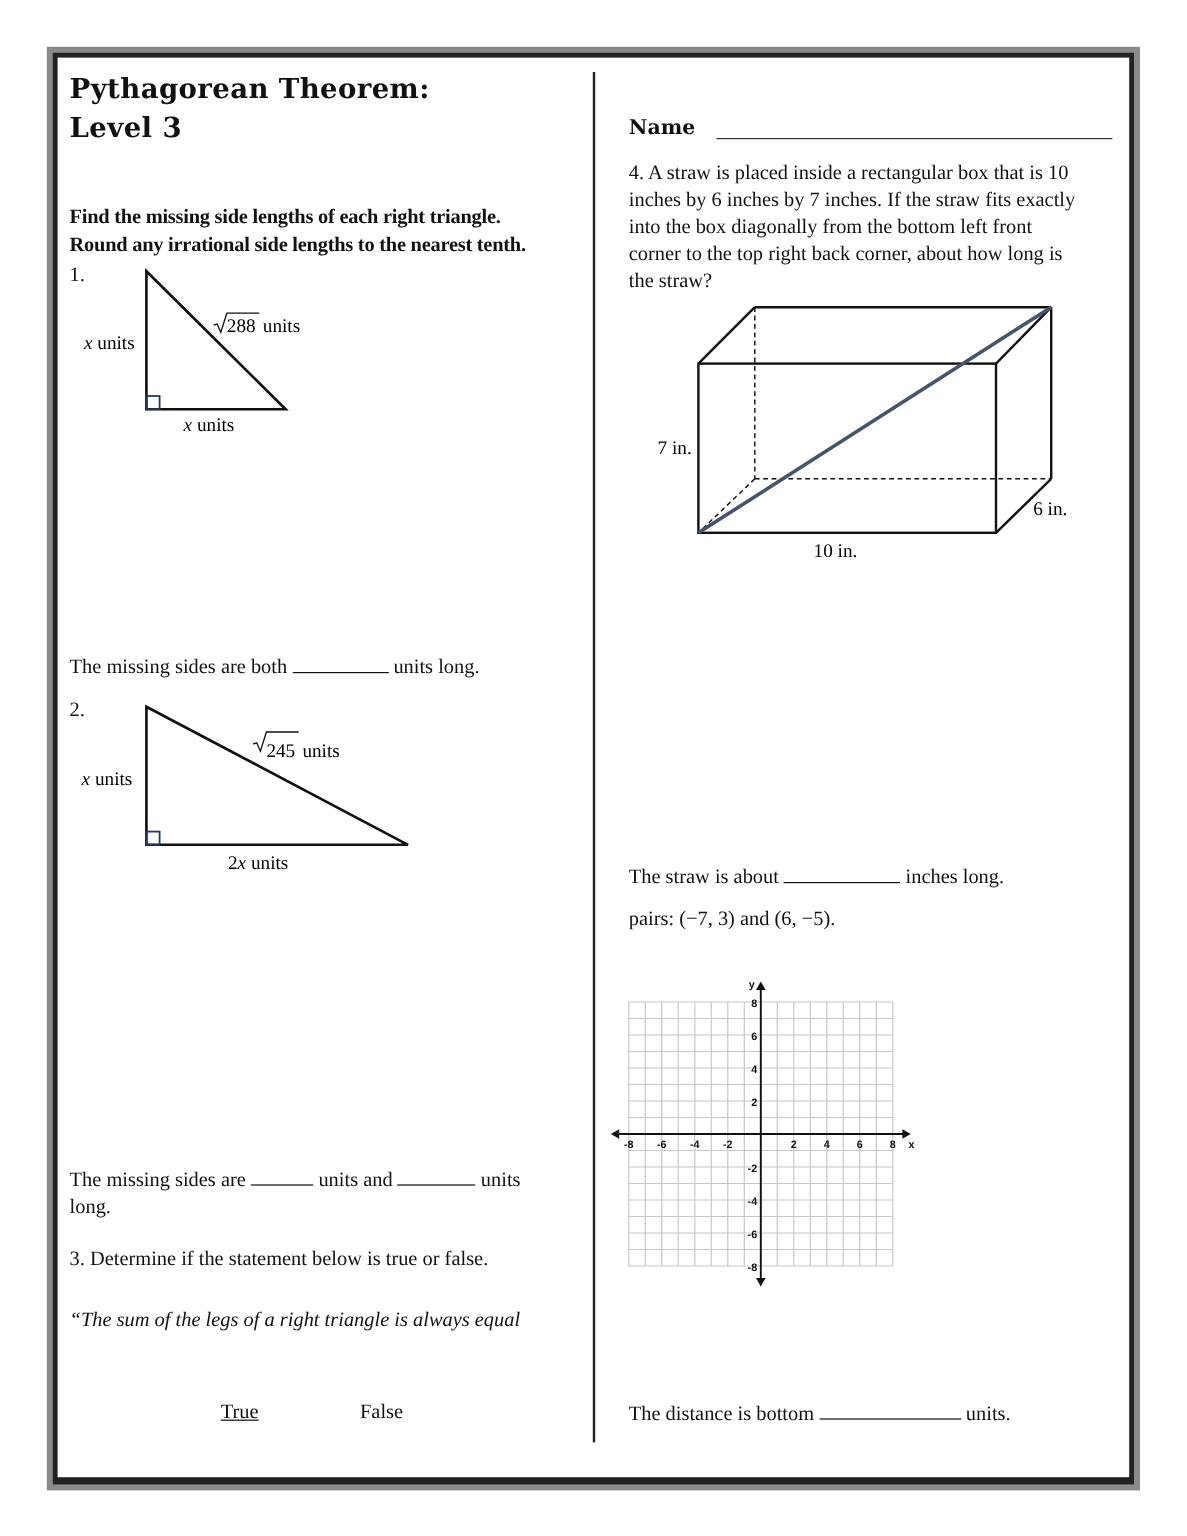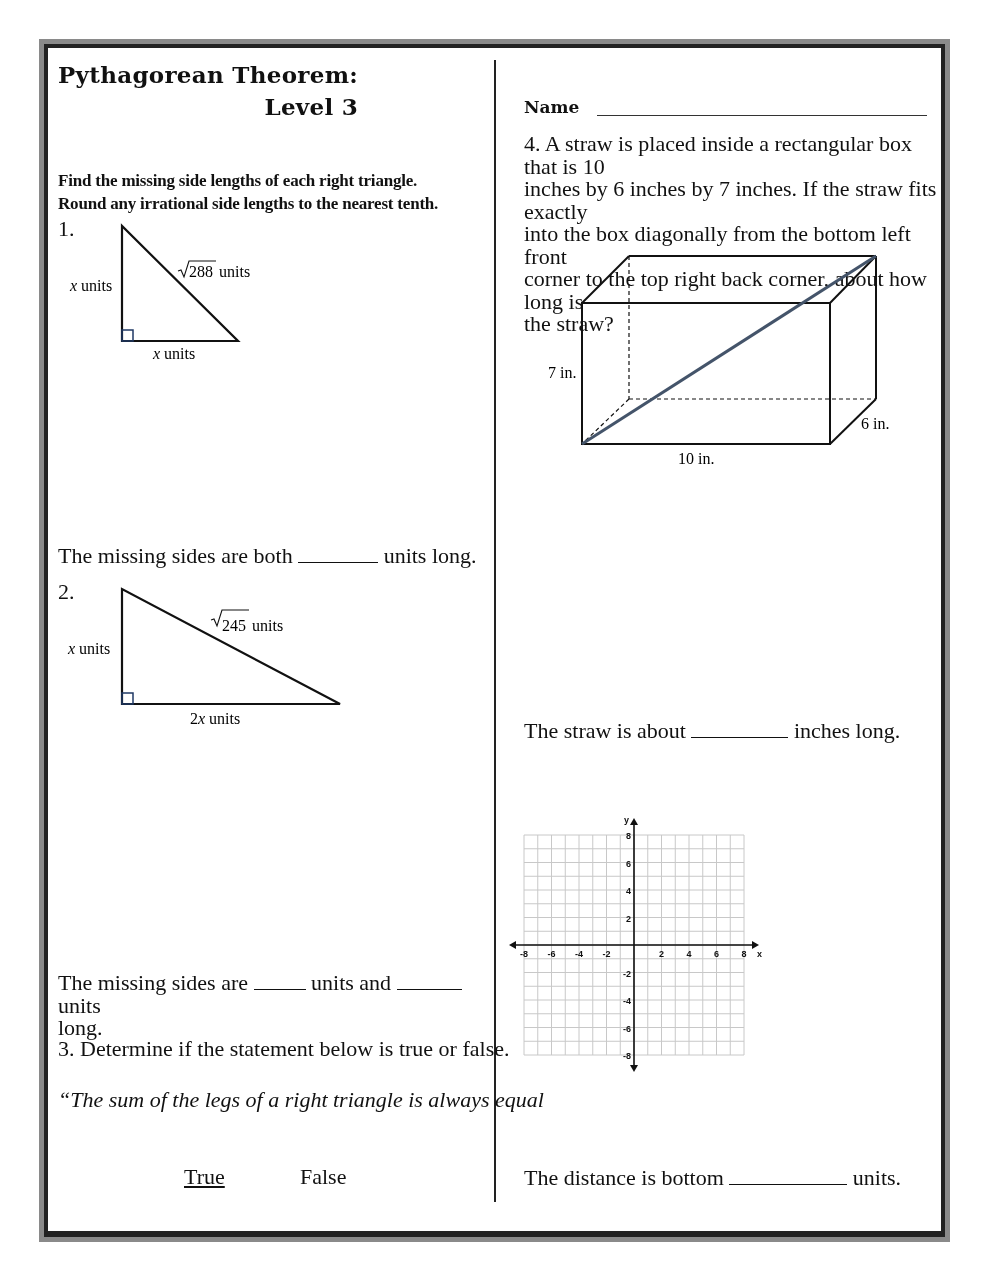--- a/index.html
+++ b/index.html
@@ -6,23 +6,23 @@
   body { width: 989px; height: 1280px; position: relative; overflow: hidden;
          font-family: "DejaVu Serif", "Liberation Serif", serif; color: #111; }
   .frame-outer { position: absolute; left: 39px; top: 39px; width: 911px; height: 1203px;
                  background: #8a8a8a; }
   .frame-inner { position: absolute; left: 44px; top: 44px; width: 901px; height: 1193px;
                  background: #222; }
   .page { position: absolute; left: 48px; top: 48px; width: 893px; height: 1183px; background: #fff; }
   .divider { position: absolute; left: 494px; top: 60px; width: 2px; height: 1142px; background: #222; }
   .abs { position: absolute; margin: 0; }
   .title { font-family: "DejaVu Serif", serif; font-weight: 900; font-size: 23px; line-height: 32px;
-           letter-spacing: 0.3px; text-align: right; }
+           letter-spacing: 0.3px; }
   .instr { font-family: "Liberation Serif", serif; font-weight: bold; font-size: 17px; line-height: 23px; letter-spacing: -0.2px; }
-  .txt { font-family: "Liberation Serif", serif; font-size: 22px; line-height: 22.5px; }
+  .txt { font-family: "Liberation Serif", serif; font-size: 17px; line-height: 22.5px; }
   .ital { font-style: italic; }
   .blank { display: inline-block; border-bottom: 1.3px solid #111; height: 14px; vertical-align: baseline; }
   .name-label { font-family: "DejaVu Serif", serif; font-weight: 900; font-size: 17px; }
   .name-line { position: absolute; left: 597px; top: 115px; width: 330px; height: 1px; background: #333; }
   svg text { font-family: "Liberation Serif", serif; }
   .grid-label { font-family: "Liberation Sans", sans-serif; font-weight: bold; font-size: 9px; }
 </style>
 </head>
 <body>
 
@@ -120,20 +120,21 @@
   <text x="138" y="219" font-size="16" id="lbl-l">10 in.</text>
 </svg>
 
 <div class="abs txt" style="left:524px; top:720px;">
   <span>The straw is about</span>
   <span class="blank" style="width:97px;"></span>
   <span>inches long.</span>
 </div>
 
 <div class="abs txt" style="left:524px; top:755px; width:415px;">
+  <div>pairs: (−7, 3) and (6, −5).</div>
 </div>
 
 <svg class="abs" id="grid-svg" style="left:505px; top:810px;" width="270" height="270">
   <g id="grid-lines">
       <line x1="19" y1="25" x2="19" y2="245" stroke="#c8c8c8" stroke-width="1"></line>
       <line x1="32.75" y1="25" x2="32.75" y2="245" stroke="#c8c8c8" stroke-width="1"></line>
       <line x1="46.5" y1="25" x2="46.5" y2="245" stroke="#c8c8c8" stroke-width="1"></line>
       <line x1="60.25" y1="25" x2="60.25" y2="245" stroke="#c8c8c8" stroke-width="1"></line>
       <line x1="74" y1="25" x2="74" y2="245" stroke="#c8c8c8" stroke-width="1"></line>
       <line x1="87.75" y1="25" x2="87.75" y2="245" stroke="#c8c8c8" stroke-width="1"></line>

